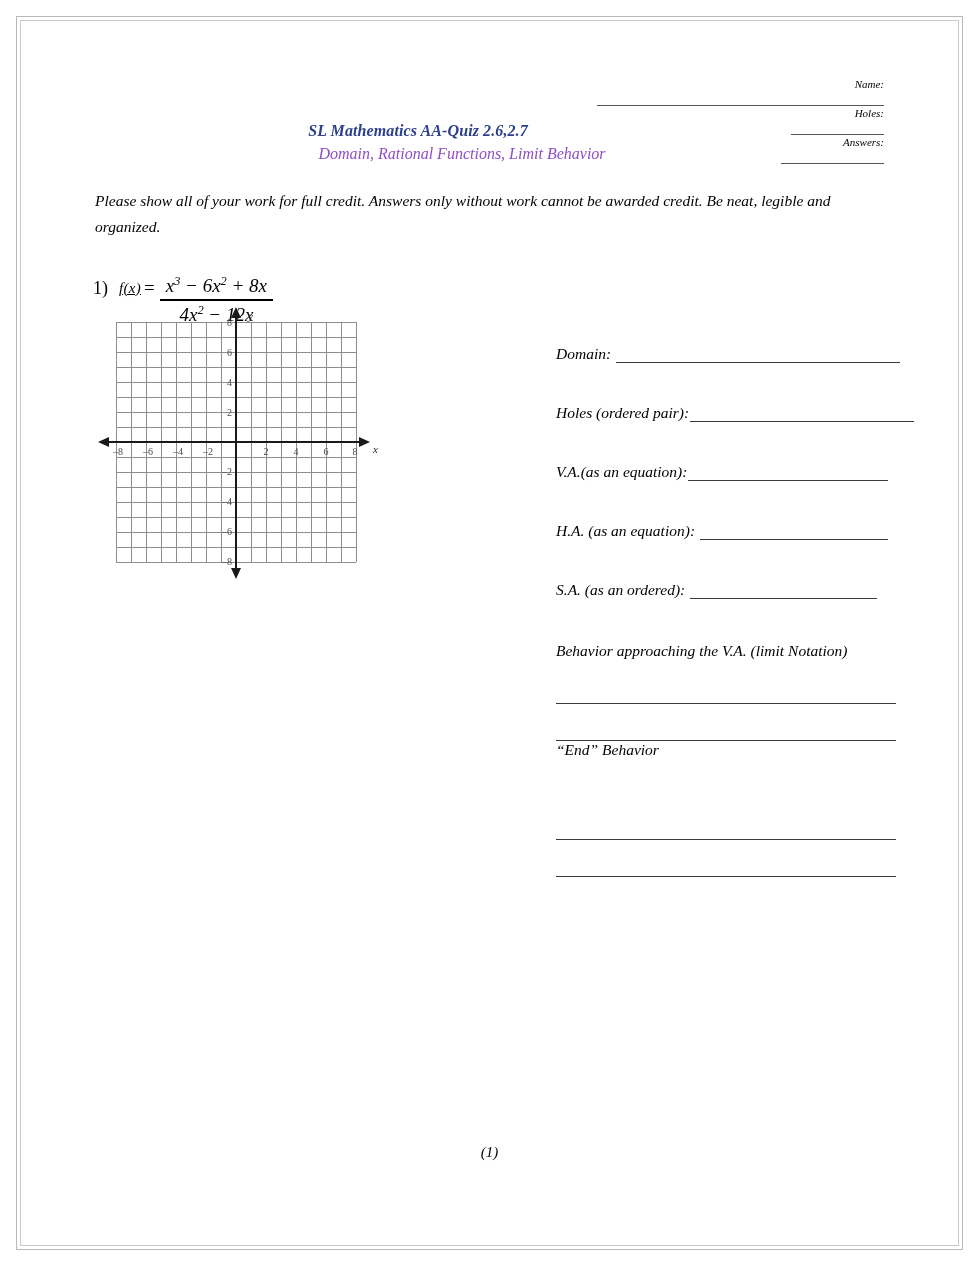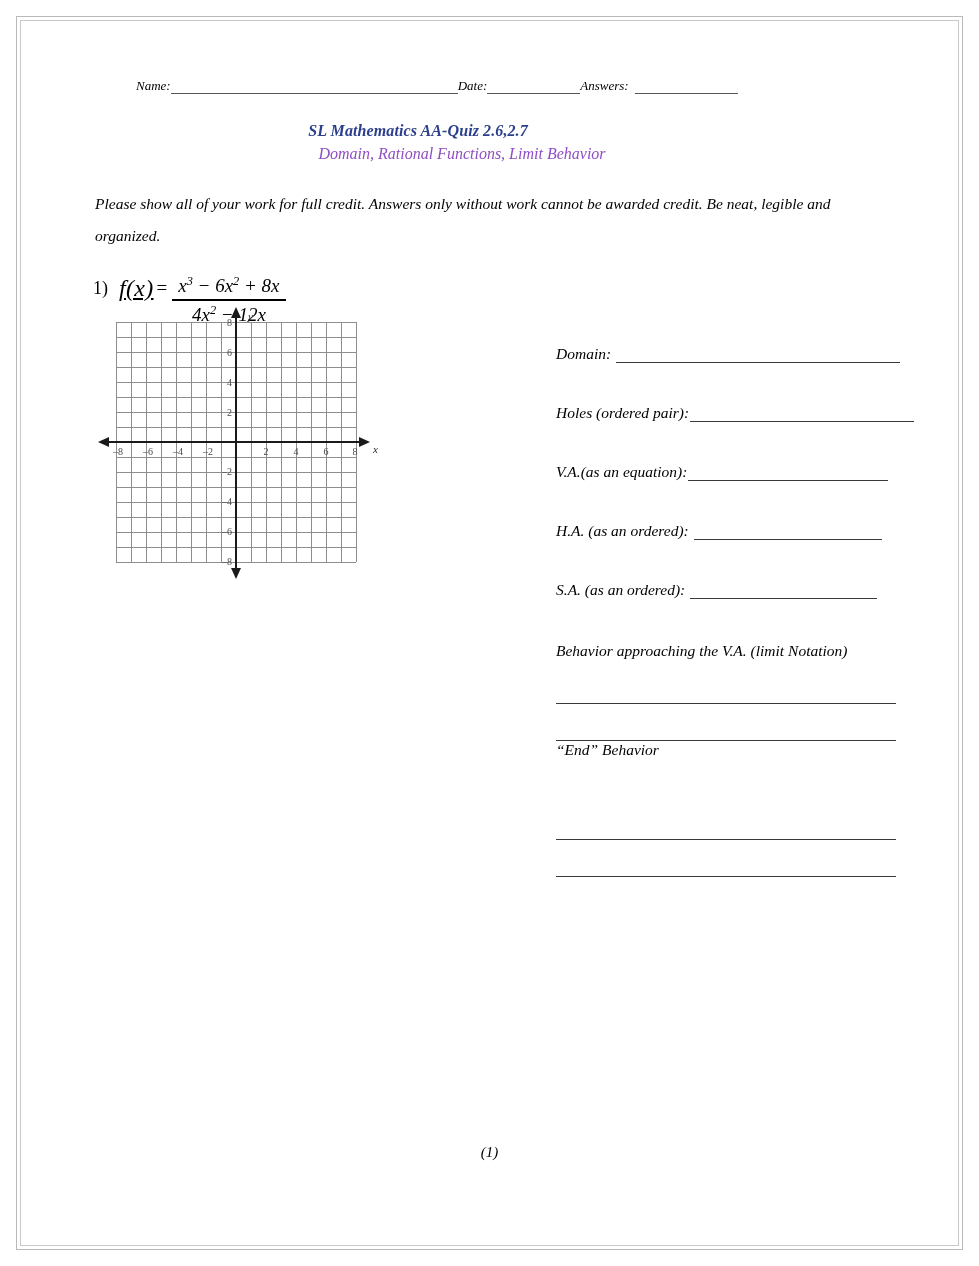--- a/index.html
+++ b/index.html
@@ -45,24 +45,25 @@
   }
 
   
   #headerline {
     position: absolute;
     left: 136px;
     top: 78px;
     width: 748px;
     height: 24px;
     display: flex;
-    align-items: flex-start;
-    font-style: italic;
-    font-size: 13px;
-    white-space: nowrap;
+    align-items: flex-end;
+    font-style: italic;
+    font-size: 11px;
+    white-space: nowrap;
+    flex-direction: column;
   }
   .hdr-label { flex: 0 0 auto; }
   .hdr-rule {
     flex: 0 0 auto;
     border-bottom: 1.3px solid #555555;
     height: 15px;
     margin: 0 0 1px 0;
   }
   #rule-name   { width: 287px; }
   #rule-date   { width: 93px; }
@@ -93,40 +94,40 @@
   }
 
   
   #instructions {
     position: absolute;
     left: 95px;
     top: 188px;
     width: 790px;
     font-style: italic;
     font-size: 15.5px;
-    line-height: 32px;
+    line-height: 26px;
   }
 
   
   #problem-1 {
     position: absolute;
     left: 93px;
     top: 250px;
     display: flex;
     align-items: center;
     font-size: 19px;
   }
   #problem-number {
     font-family: "Liberation Serif", serif;
     font-size: 18px;
     margin-right: 11px;
   }
   #fx-label {
     font-style: italic;
-    font-size: 24px;
+    font-size: 15px;
     letter-spacing: 0.3px;
     text-decoration: underline;
   }
   #equals-sign {
     margin: 0 5px 0 3px;
     font-size: 19px;
   }
   .fraction {
     display: inline-flex;
     flex-direction: column;
@@ -229,21 +230,21 @@
 <body>
 
 <div id="page-border-outer"></div>
 <div id="page-border-inner"></div>
 
 <div id="page-content">
 
   <div id="headerline">
     <span class="hdr-label">Name:</span>
     <span class="hdr-rule" id="rule-name"></span>
-    <span class="hdr-label">Date:</span>
+    <span class="hdr-label">Holes:</span>
     <span class="hdr-rule" id="rule-date"></span>
     <span class="hdr-label">Answers:</span>
     <span class="hdr-rule" id="rule-period"></span>
   </div>
 
   <div id="quiz-title">SL Mathematics AA-Quiz 2.6,2.7</div>
   <div id="quiz-subtitle">Domain, Rational Functions, Limit Behavior</div>
 
   <div id="instructions">Please show all of your work for full credit. Answers only without work cannot be awarded credit. Be neat, legible  and organized.</div>
 
@@ -348,21 +349,21 @@
     <span class="answer-label">Holes (ordered pair):</span>
     <span class="answer-rule"></span>
   </div>
 
   <div class="answer-row" id="row-va">
     <span class="answer-label">V.A.(as an equation):</span>
     <span class="answer-rule"></span>
   </div>
 
   <div class="answer-row" id="row-ha">
-    <span class="answer-label">H.A. (as an ordered):</span>
+    <span class="answer-label">H.A. (as an equation):</span>
     <span class="answer-rule"></span>
   </div>
 
   <div class="answer-row" id="row-sa">
     <span class="answer-label">S.A. (as an ordered):</span>
     <span class="answer-rule"></span>
   </div>
 
   <div class="section-heading" id="heading-va-behavior">Behavior approaching the V.A. (limit Notation)</div>
   <div class="blank-line" id="blank-va-1"></div>

